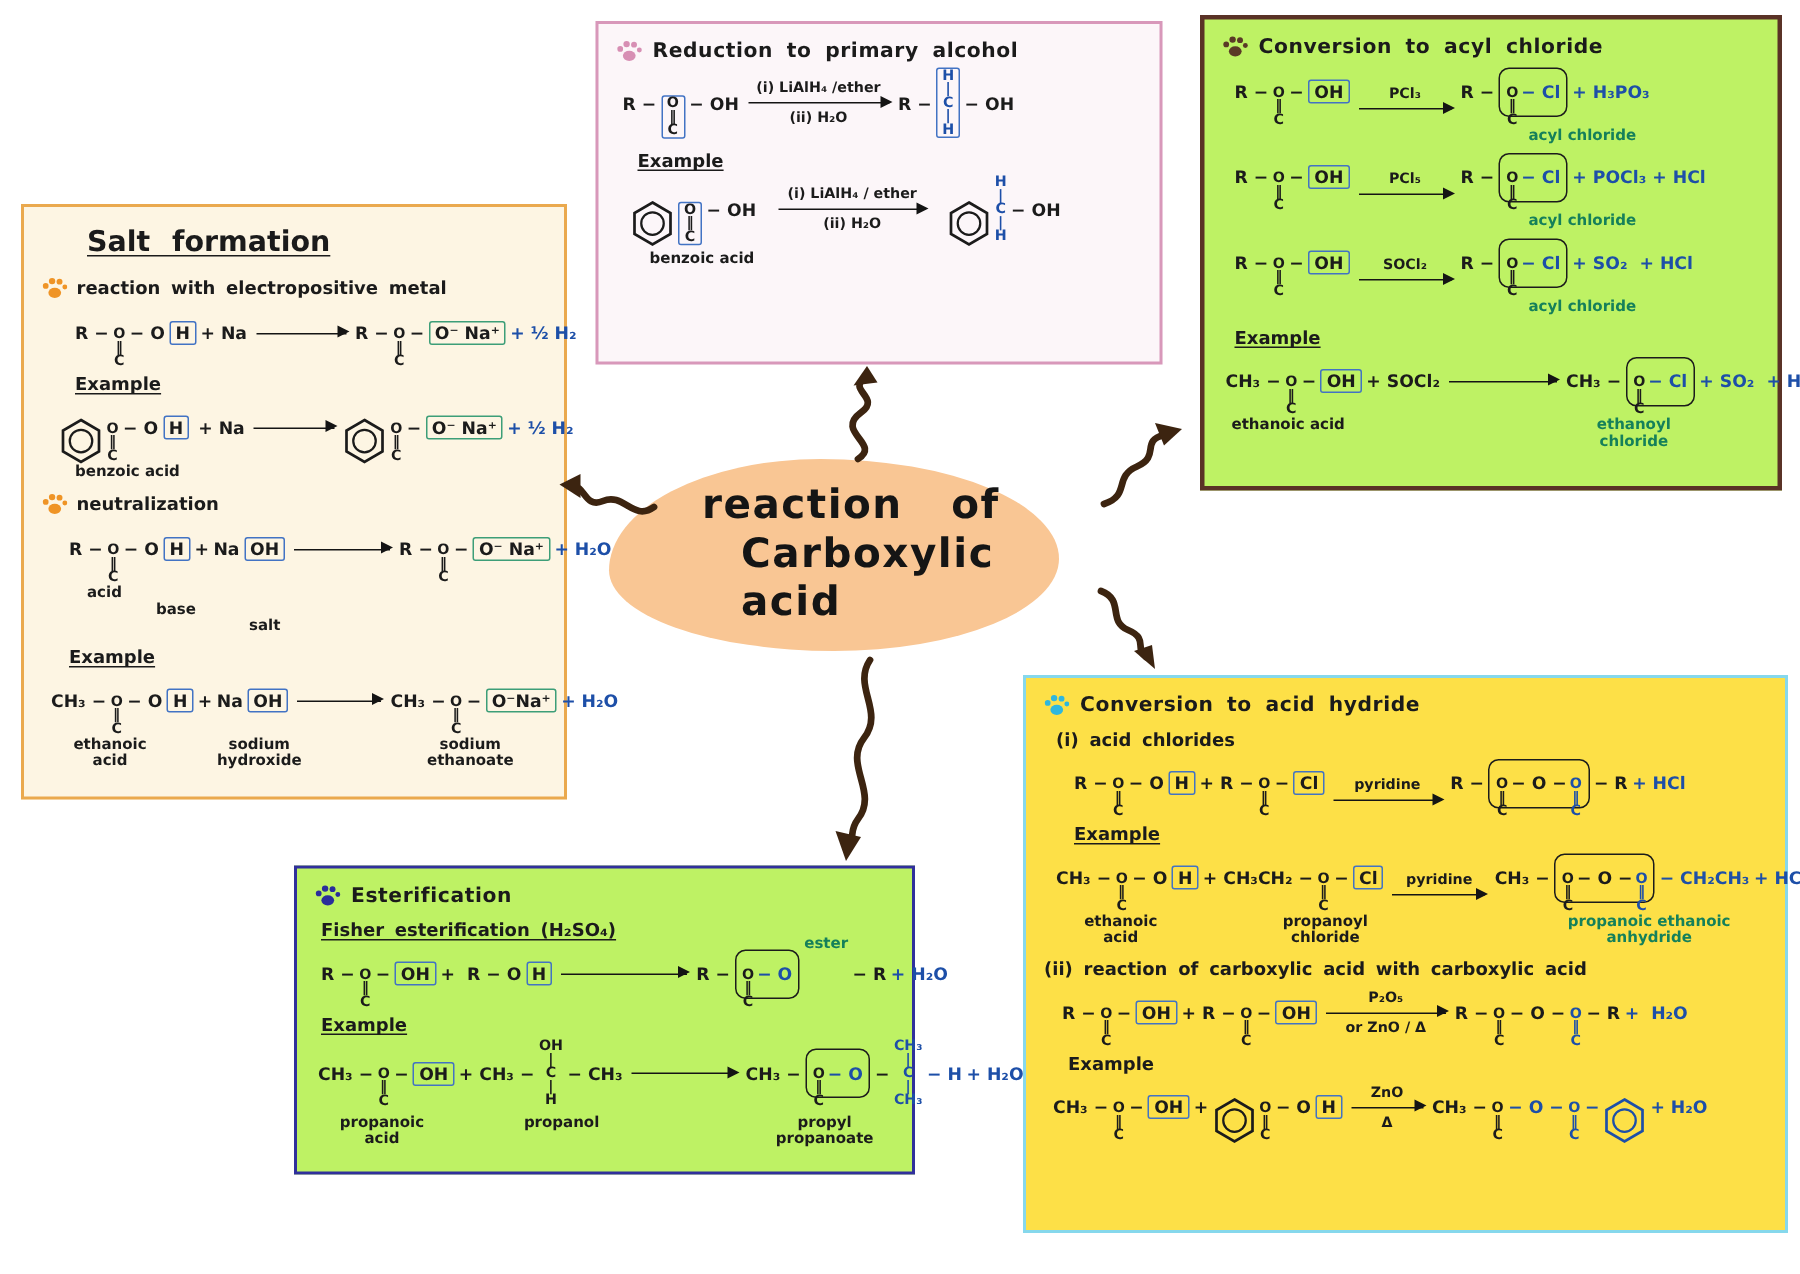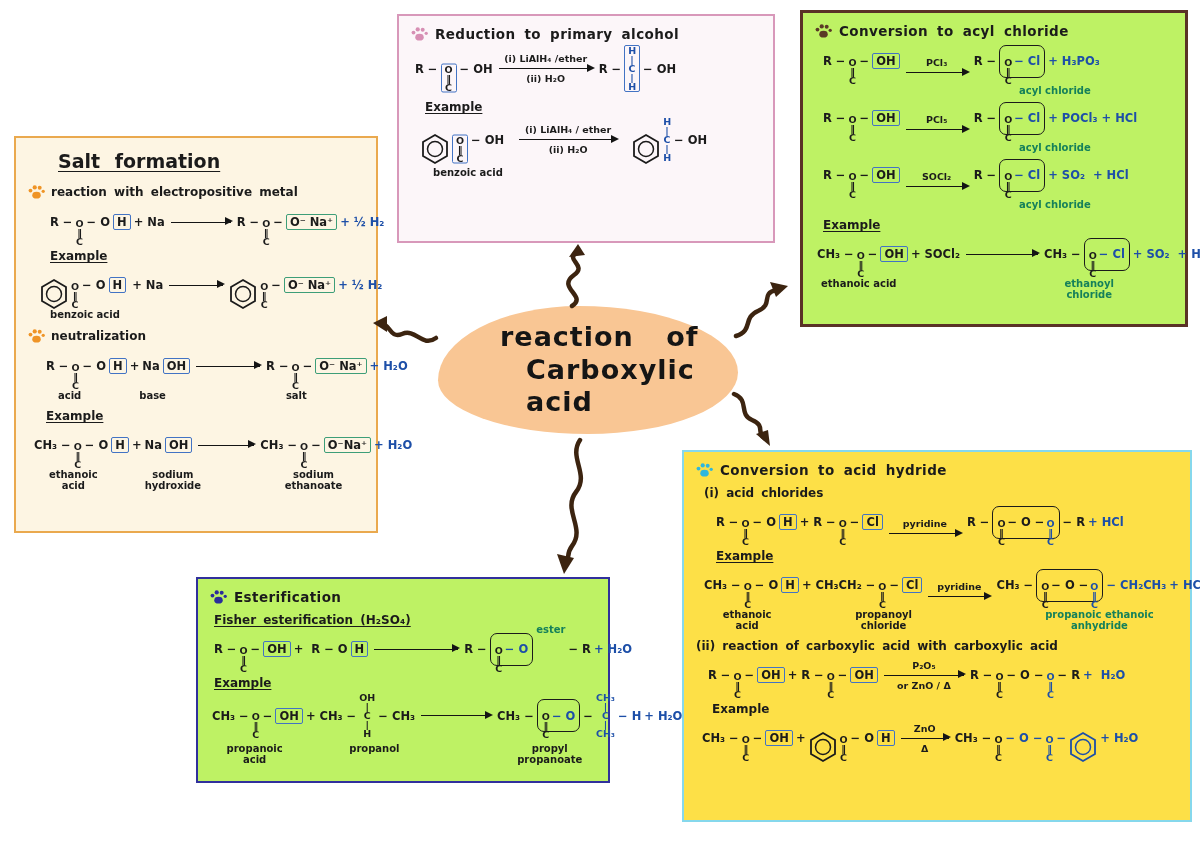--- a/index.html
+++ b/index.html
@@ -36,21 +36,21 @@
   .arln{height:0;border-top:1.8px solid #141414;position:relative;display:block;margin:4px 0;}
   .arln::after{content:"";position:absolute;right:-2px;top:-5.2px;width:0;height:0;
                border-left:8px solid #141414;border-top:4.5px solid transparent;border-bottom:4.5px solid transparent;}
   .bz{display:inline-flex;transform:translateY(9px);}
   .bz svg{display:block;}
   .spc{display:inline-block;}
   .grp{display:inline-flex;align-items:center;gap:2px;border:1.8px solid;padding:2px 4px;border-radius:7px;}
   .lbls{display:flex;font-size:10px;font-weight:700;margin-top:5px;align-items:flex-start;}
   .lbl{white-space:pre-line;text-align:center;}
 
-  .center-blob{position:absolute;left:438px;top:306px;width:300px;height:128px;background:#f9c694;
+  .center-blob{position:absolute;left:406px;top:306px;width:300px;height:128px;background:#f9c694;
     border-radius:47% 53% 50% 50% / 58% 52% 48% 42%;
     background-image:repeating-linear-gradient(180deg,transparent 0,transparent 24px,rgba(216,146,86,.45) 24px,rgba(216,146,86,.45) 25.5px);
     display:flex;flex-direction:column;justify-content:center;}
   .cb-line{font-size:27px;font-weight:700;letter-spacing:1px;line-height:1.2;color:#151515;}
   .cb-l1{margin-left:62px;word-spacing:22px;}
   .cb-l2{margin-left:88px;word-spacing:4px;}
 
   .conn{position:absolute;overflow:visible;}
   .conn path{fill:none;stroke:#3c2410;stroke-width:4.5;stroke-linecap:round;}
   .conn polygon{fill:#3c2410;}
@@ -168,21 +168,21 @@
           <span class="tk">R −</span>
           <span class="st" style="transform: translateY(9.5px);">
             <span class="str">O</span>
             <span class="str">‖</span>
             <span class="str">C</span>
           </span>
           <span class="tk">−</span>
           <span class="tk bxd bx-grn">O⁻ Na⁺</span>
           <span class="tk c-blu">+ H₂O</span>
         </div>
-        <div class="lbls" style="margin-left: 18px;">
+        <div class="lbls" style="margin-left: 18px; flex-direction: column;">
           <span class="lbl" style="margin-left: 12px;">acid</span>
           <span class="lbl" style="margin-left: 58px;">base</span>
           <span class="lbl" style="margin-left: 120px;">salt</span>
         </div>
         <div class="subh und" style="margin-left: 18px;">
           <span>Example</span>
         </div>
         <div class="eq" style="margin-left: 6px;">
           <span class="tk">CH₃ −</span>
           <span class="st" style="transform: translateY(9.5px);">

